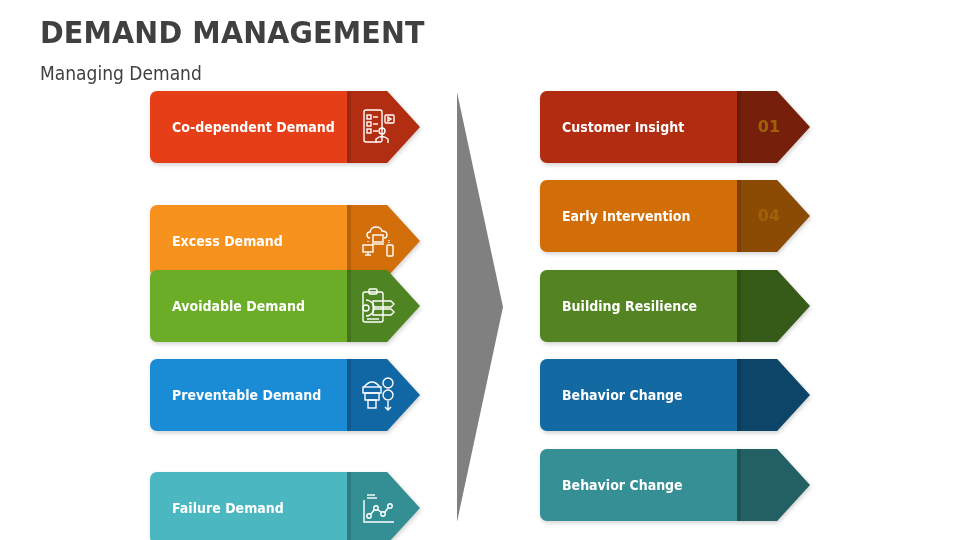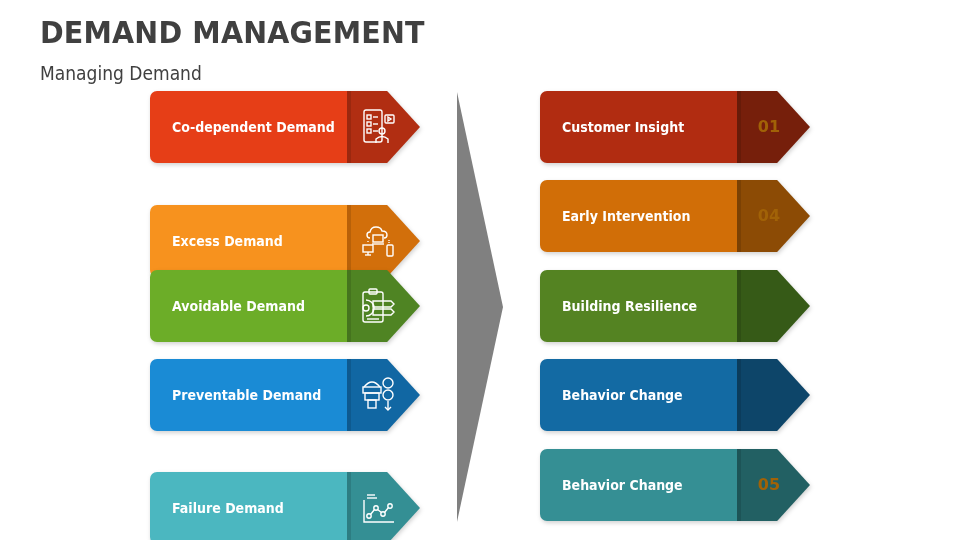--- a/index.html
+++ b/index.html
@@ -141,14 +141,13 @@
   <div class="tab" style="background:#0D4569;"></div>
   <div class="tabshade"></div>
   <div class="label">Behavior Change</div>
 </div>
 
 <div class="card right" style="left:540px;top:449px;">
   <div class="body" style="background:#358F94;"></div>
   <div class="tab" style="background:#226063;"></div>
   <div class="tabshade"></div>
   <div class="label">Behavior Change</div>
-  <div class="num">05</div>
 </div>
 
 </body></html>

